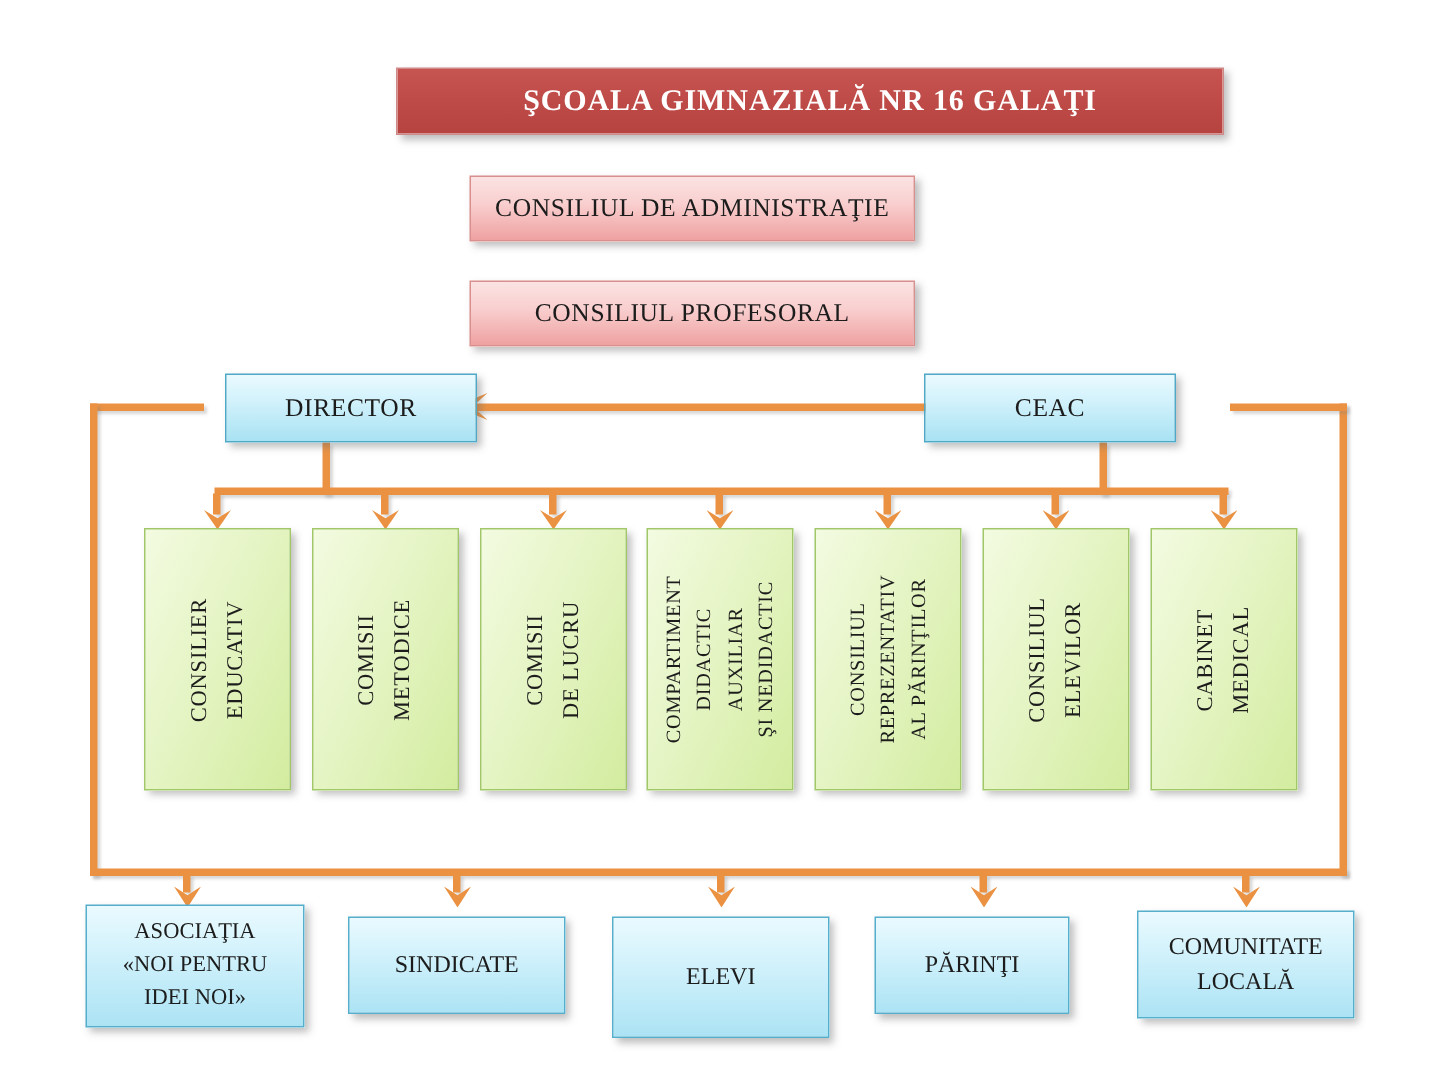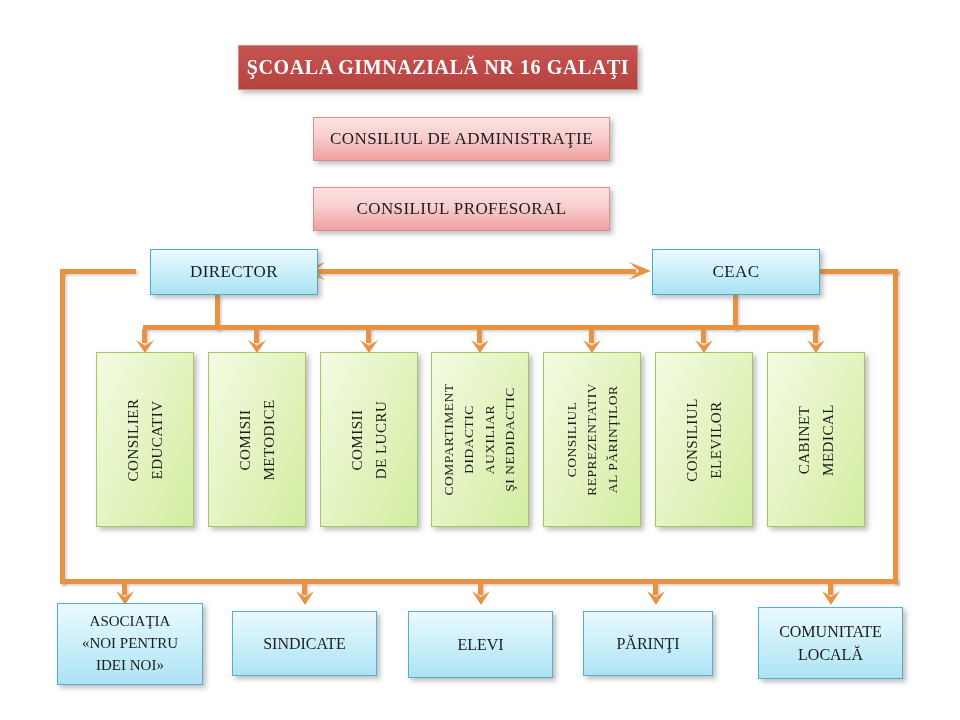--- a/index.html
+++ b/index.html
@@ -15,21 +15,21 @@
     position: absolute;
     box-sizing: border-box;
     display: flex;
     align-items: center;
     justify-content: center;
     text-align: center;
     box-shadow: 3px 3px 5px rgba(110,110,110,0.45);
     color: #1c1c1c;
   }
   .title-node {
-    left: 238px; top: 45px; width: 400px; height: 45px;
+    left: 264px; top: 45px; width: 552px; height: 45px;
     background: linear-gradient(180deg, #C65451 0%, #BE4A47 55%, #B54340 100%);
     border: 1px solid #cf8a88;
     color: #ffffff;
     font-weight: bold;
     font-size: 20px;
     letter-spacing: 0.6px;
   }
   .council {
     left: 313px; width: 297px; height: 44px;
     background: linear-gradient(180deg, #FBE3E3 0%, #F9CFCF 42%, #EFA1A1 100%);
@@ -134,21 +134,21 @@
   <div class="node council" style="top:117px;">
     <span>CONSILIUL DE ADMINISTRAŢIE</span>
   </div>
   <div class="node council" style="top:187px;">
     <span>CONSILIUL PROFESORAL</span>
   </div>
 
   <div class="node mgmt" style="left:150px; top:249px;">
     <span>DIRECTOR</span>
   </div>
-  <div class="node mgmt" style="left:652px; top:249px;align-items:center;">
+  <div class="node mgmt" style="left:616px; top:249px;align-items:center;">
     <span>CEAC</span>
   </div>
 
   <div class="node dept" style="left:96px;">
     <span class="vtext">CONSILIER
 EDUCATIV</span>
   </div>
   <div class="node dept" style="left:208px;">
     <span class="vtext">COMISII
 METODICE</span>
@@ -178,21 +178,21 @@
   </div>
 
   <div class="node stake" style="left:232px; top:611px; width:145px; height:65px;">
     <span>SINDICATE</span>
   </div>
   <div class="node stake" style="left:57px; top:603px; width:146px; height:82px; font-size:15px;">
     <span>ASOCIAŢIA
 «NOI PENTRU
 IDEI NOI»</span>
   </div>
-  <div class="node stake" style="left:408px; top:611px; width:145px; height:67px;">
+  <div class="node stake" style="left:408px; top:611px; width:145px; height:81px;">
     <span>ELEVI</span>
   </div>
   <div class="node stake" style="left:583px; top:611px; width:130px; height:65px;">
     <span>PĂRINŢI</span>
   </div>
   <div class="node stake" style="left:758px; top:607px; width:145px; height:72px;">
     <span>COMUNITATE
 LOCALĂ</span>
   </div>
 

